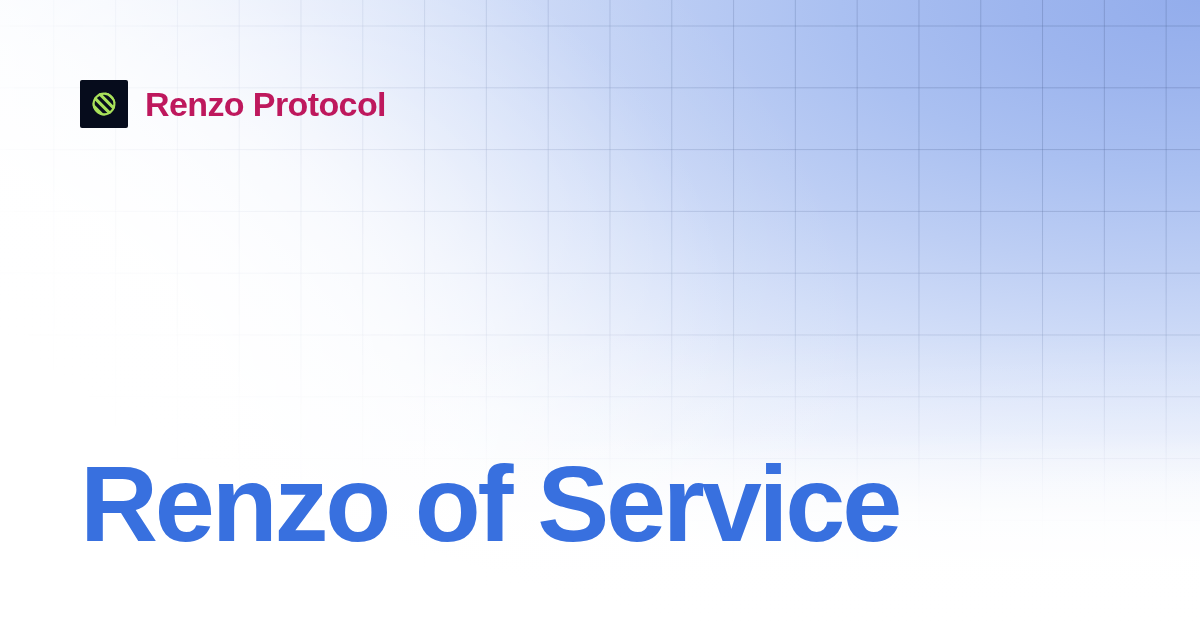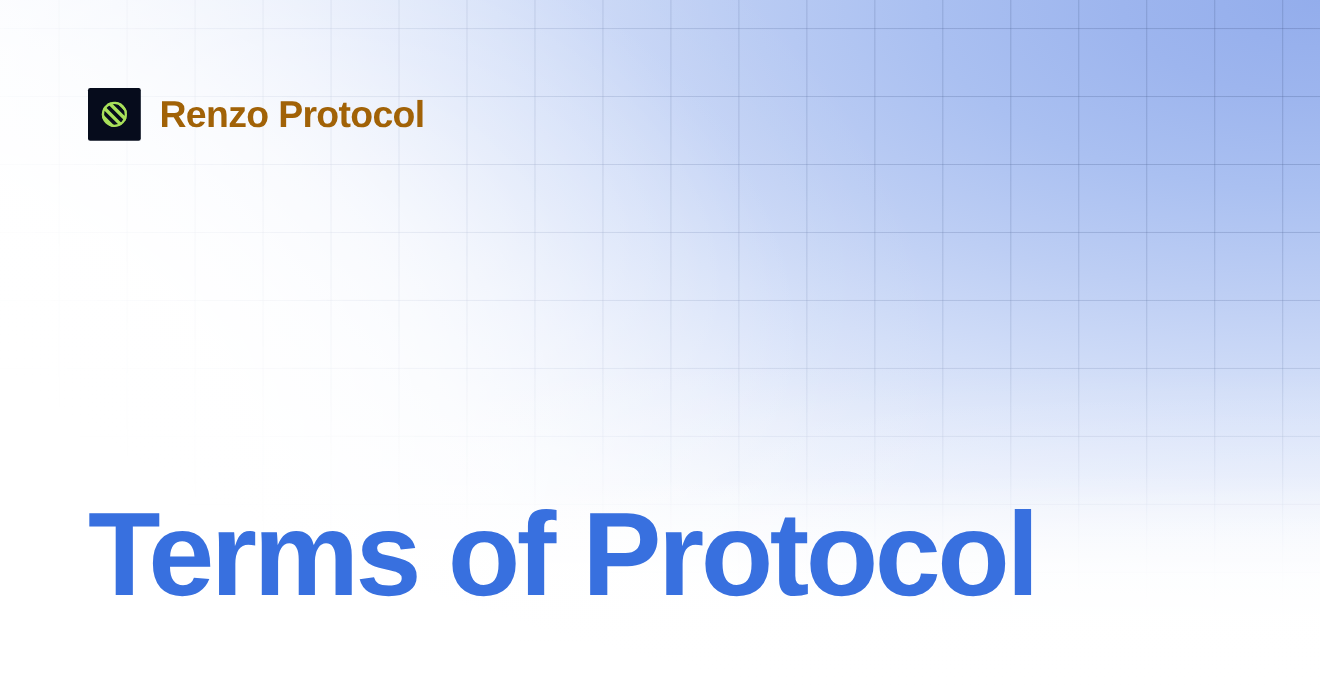--- a/index.html
+++ b/index.html
@@ -131,21 +131,21 @@
     display: flex;
     align-items: center;
     justify-content: center;
     flex: 0 0 auto;
   }
   .brand-logo svg { display: block; }
   .brand-name {
     font-size: 34px;
     font-weight: 700;
     letter-spacing: -0.6px;
-    color: #a16207;
+    color: #be185d;
     line-height: 1;
     white-space: nowrap;
   }
 
   
   .headline {
     position: absolute;
     left: 80px;
     bottom: 72px;
     margin: 0;
@@ -184,15 +184,15 @@
             <line x1="20.0" y1="4.0" x2="20.0" y2="28.0"></line>
             <line x1="26.4" y1="4.0" x2="26.4" y2="28.0"></line>
           </g>
         </g>
         <circle cx="16" cy="16" r="10.4" fill="none" stroke="#a8e05a" stroke-width="2.1"></circle>
       </svg>
     </div>
     <div class="brand-name">Renzo Protocol</div>
   </div>
 
-  <h1 class="headline">Terms of Protocol</h1>
+  <h1 class="headline">Renzo of Service</h1>
 
 </div>
 
 </body></html>

